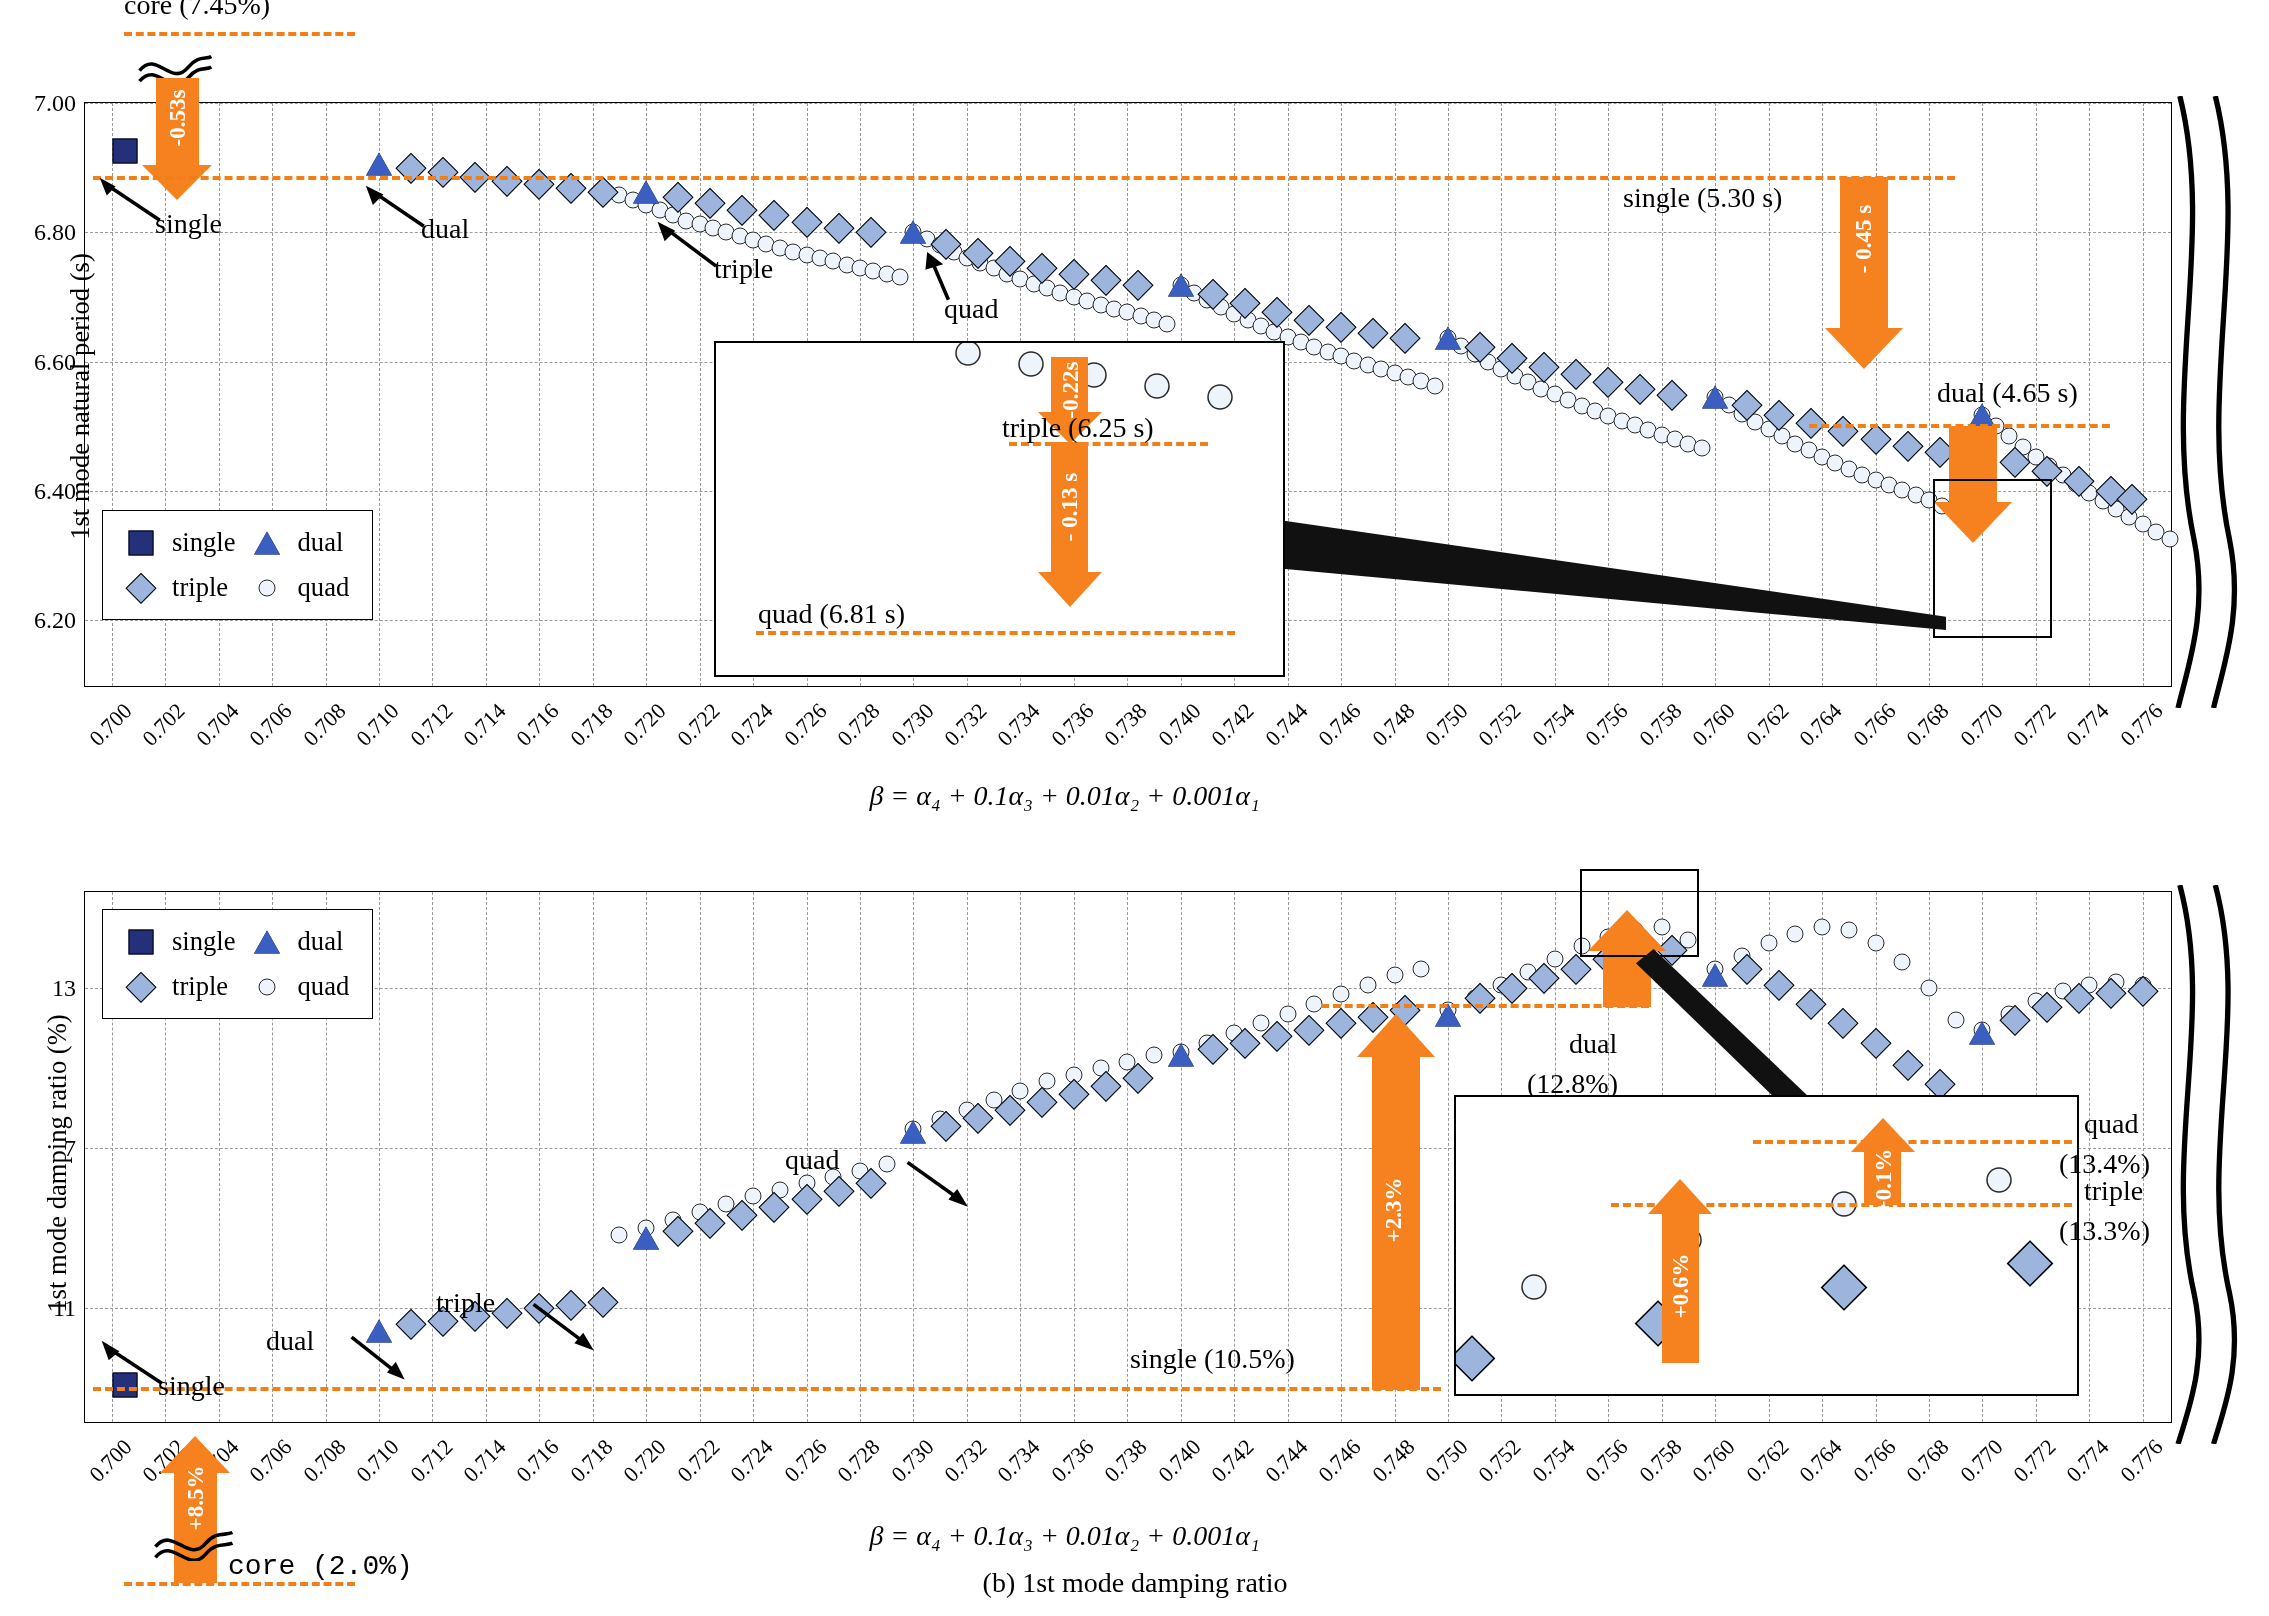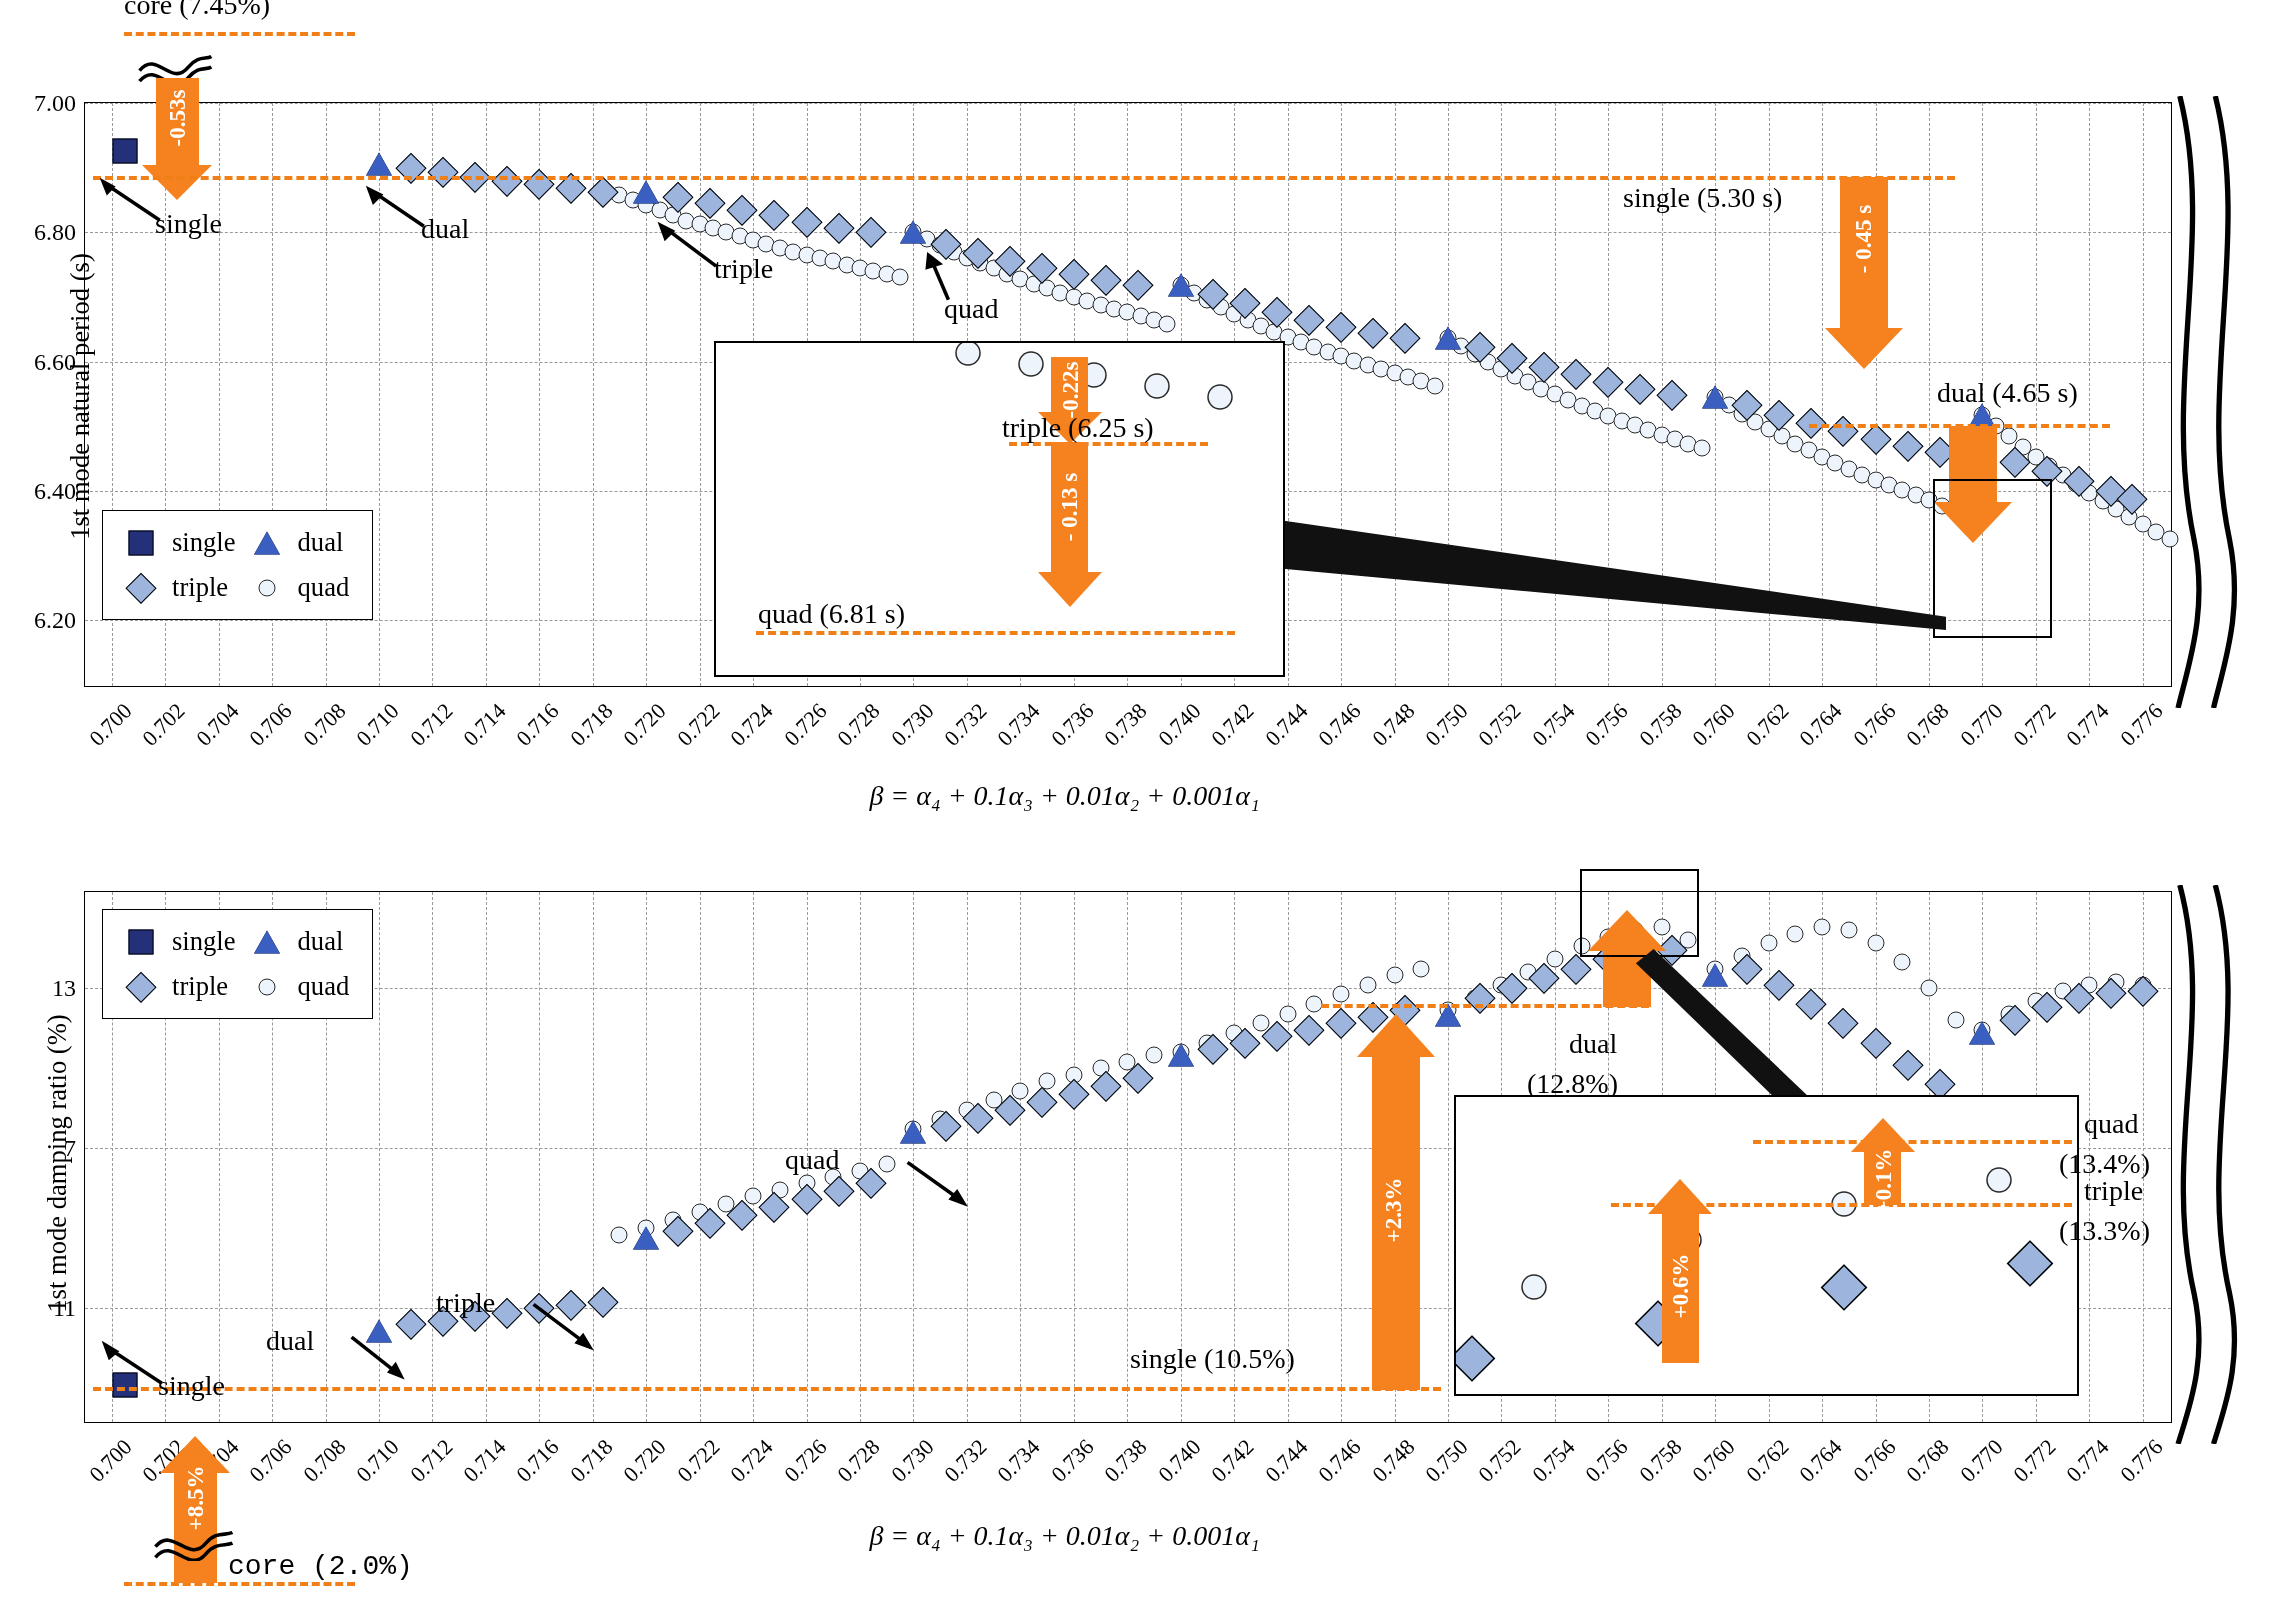--- a/index.html
+++ b/index.html
@@ -645,20 +645,21 @@
           <div class="mk dual" style="left: 1630px; top: 83px;"></div>
           <div class="mk dual" style="left: 1897px; top: 141px;"></div>
           <div class="mk single" style="left: 40px; top: 493px;"></div>
         </div>
     </div>
 
     <div class="ylabel" style="left:-191px;top:297px;width:497px;text-align:center;">1st mode damping ratio (%)</div>
 
     <div class="xlabel" style="left:621px;top:669px;width:887px;">β = α₄ + 0.1α₃ + 0.01α₂ + 0.001α₁</div>
 
+    <div class="caption" style="left:0;top:716px;">(b) 1st mode damping ratio</div>
 
     <div class="legend" style="left:102px;top:58px;">
       <div class="sw">
           <span class="mk single"></span>
         </div>
       <div>single</div>
       <div class="sw">
           <span class="mk dual"></span>
         </div>
       <div>dual</div>

